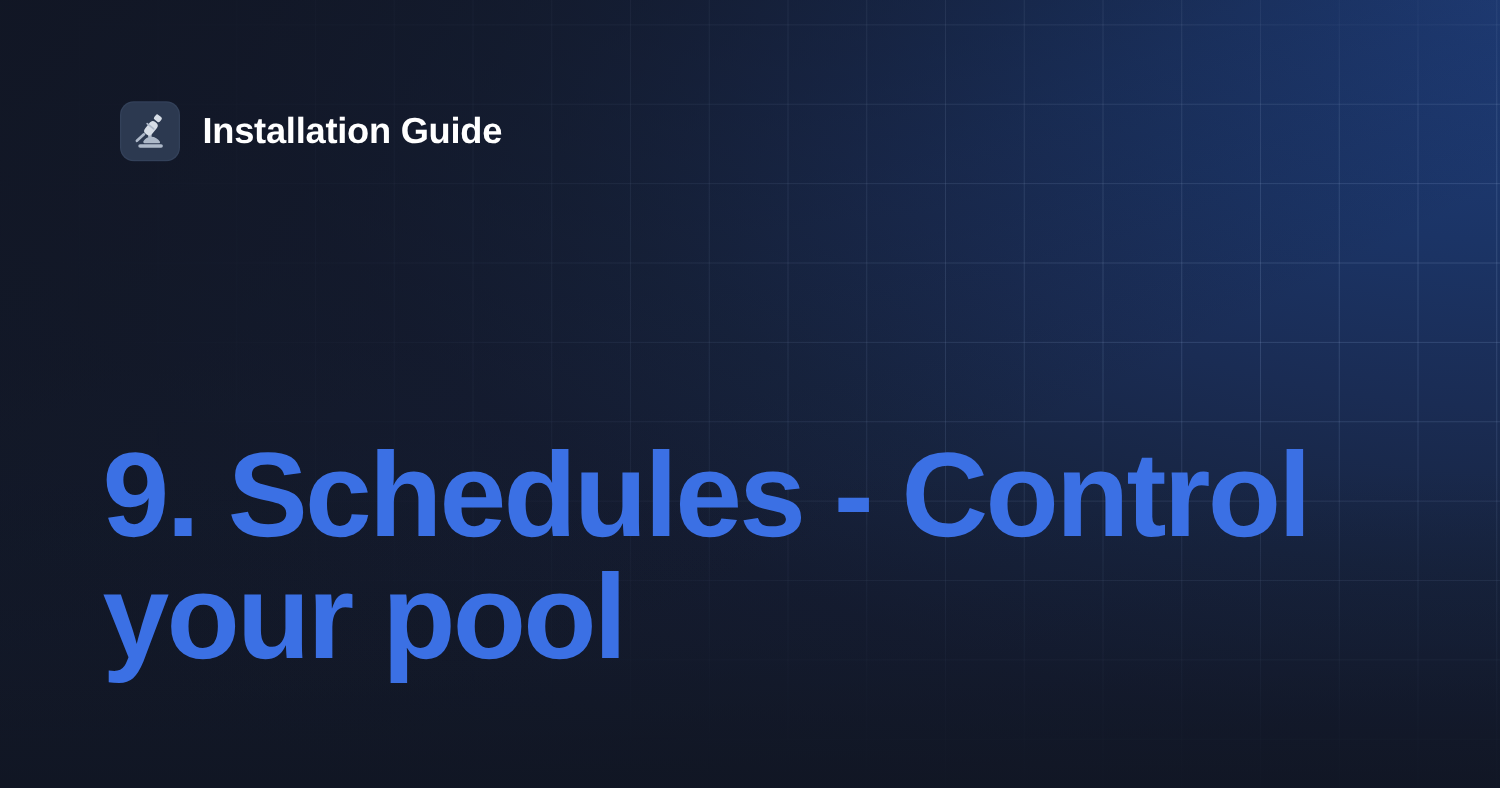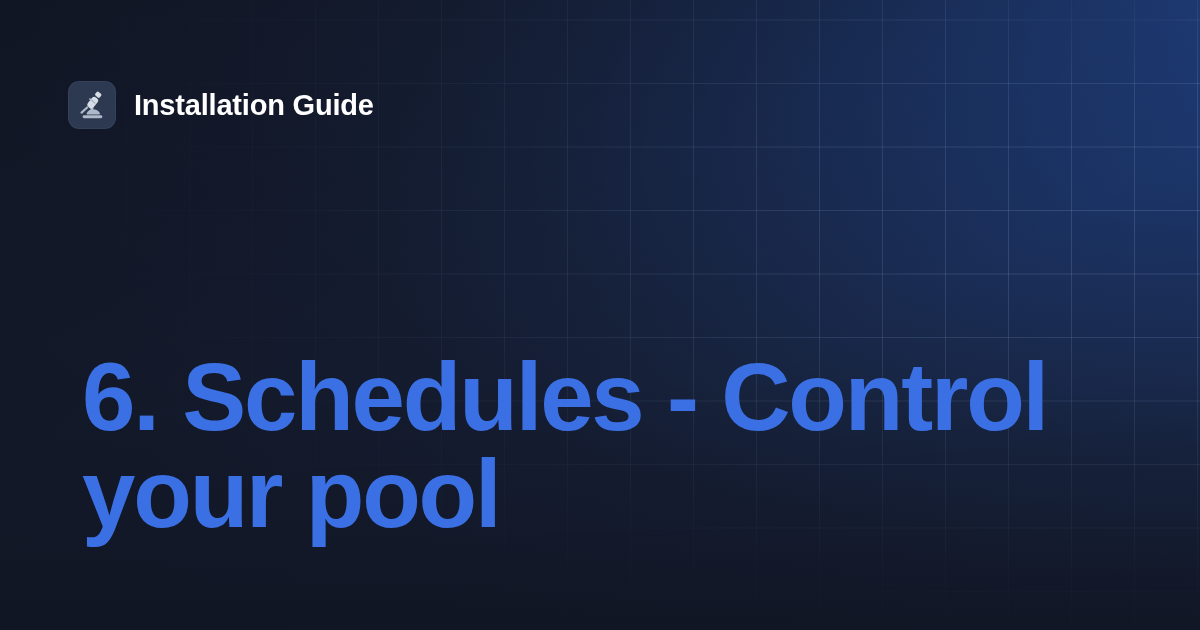--- a/index.html
+++ b/index.html
@@ -87,21 +87,21 @@
         rgba(0,0,0,0.95) 14%,
         rgba(0,0,0,1) 34%,
         rgba(0,0,0,0.62) 58%,
         rgba(0,0,0,0.20) 76%,
         rgba(0,0,0,0.0) 92%);
   }
 
   
   .brand {
     position: absolute;
-    left: 68px;
+    left: 96px;
     top: 80px;
     display: flex;
     align-items: center;
     gap: 18px;
     height: 50px;
   }
 
   .brand-badge {
     width: 48px;
     height: 48px;
@@ -167,15 +167,15 @@
           </g>
           <g fill="#aeb9c9">
             <rect x="12.1" y="11.0" width="8.6" height="1.5" rx="0.7" transform="rotate(39 16.4 11.7)"></rect>
           </g>
         </svg>
       </span>
     </div>
     <div class="brand-title">Installation Guide</div>
   </div>
 
-  <h1 class="headline">6. Schedules - Control your pool</h1>
+  <h1 class="headline">9. Schedules - Control your pool</h1>
 
 </div>
 
 </body></html>

